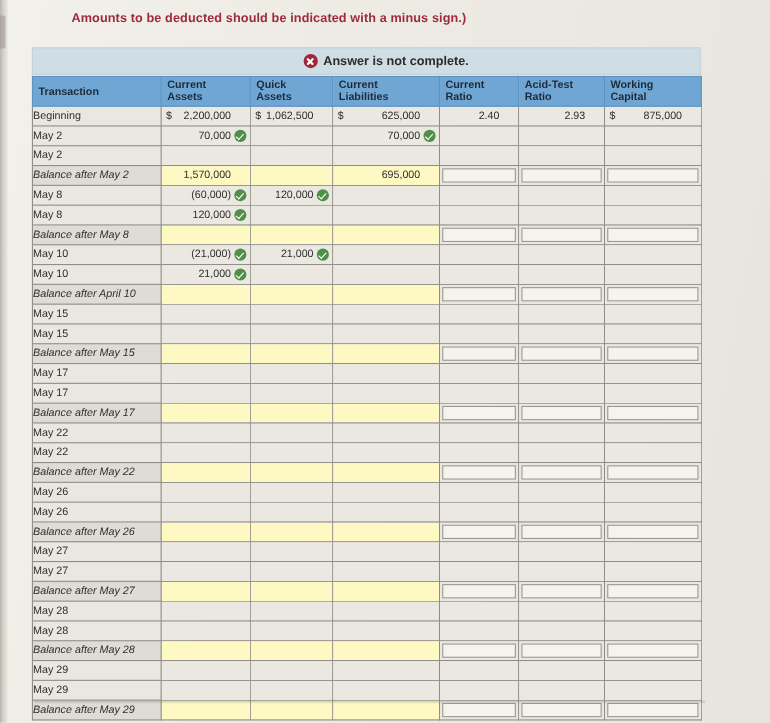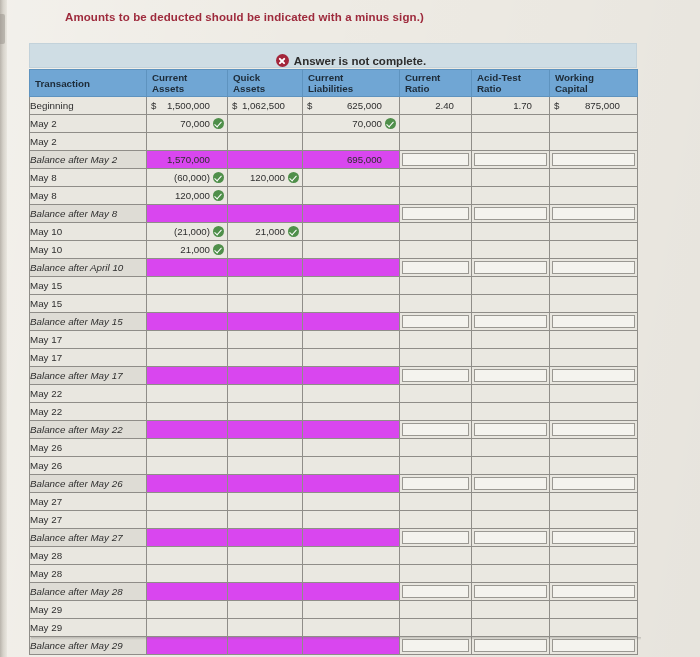--- a/index.html
+++ b/index.html
@@ -52,21 +52,21 @@
   .status-banner {
     position: absolute;
     left: 29px;
     top: 43px;
     width: 608px;
     height: 25px;
     background: #cfdde4;
     border: 1px solid #c3d2da;
     box-sizing: border-box;
     display: flex;
-    align-items: flex-end;
+    align-items: center;
     justify-content: center;
   }
   .status-inner {
     display: flex;
     align-items: center;
     gap: 5px;
     transform: translateX(18px);
   }
   .x-icon {
     width: 13px; height: 13px;
@@ -124,21 +124,21 @@
   .hdr-l2 { display: block; }
 
   td.txn {
     background: #e9e7e0;
     padding-left: 5px;
     white-space: nowrap;
     font-size: 9.8px;
     margin-top: 16px;
   }
   tr.balrow td.txn { background: #dedcd5; font-style: italic; }
-  tr.balrow td.cell { background: #d946ef; }
+  tr.balrow td.cell { background: #fef9c3; }
   tr.balrow td.cell.boxed { background: #e9e7e0; }
 
   td.cell {
     background: #eae8e1;
     position: relative;
   }
   td.cell .money {
     display: flex;
     align-items: center;
     height: 100%;
@@ -228,21 +228,21 @@
         <th><span class="hdr-l1">Acid-Test</span><span class="hdr-l2">Ratio</span></th>
         <th><span class="hdr-l1">Working</span><span class="hdr-l2">Capital</span></th>
       </tr>
   </thead>
   <tbody id="grid-body">
       <tr class="">
         <td class="txn">Beginning</td>
         <td class="cell">
           <div class="money">
             <span class="cur">$</span>
-            <span class="amt">1,500,000</span>
+            <span class="amt">2,200,000</span>
             <span class="spacer-chk"></span>
           </div>
         </td>
         <td class="cell">
           <div class="money">
             <span class="cur">$</span>
             <span class="amt">1,062,500</span>
             <span class="spacer-chk"></span>
           </div>
         </td>
@@ -256,21 +256,21 @@
         <td class="cell">
           <div class="money">
             <span class="cur"></span>
             <span class="amt">2.40</span>
             <span class="spacer-chk"></span>
           </div>
         </td>
         <td class="cell">
           <div class="money">
             <span class="cur"></span>
-            <span class="amt">1.70</span>
+            <span class="amt">2.93</span>
             <span class="spacer-chk"></span>
           </div>
         </td>
         <td class="cell">
           <div class="money">
             <span class="cur">$</span>
             <span class="amt">875,000</span>
             <span class="spacer-chk"></span>
           </div>
         </td>

